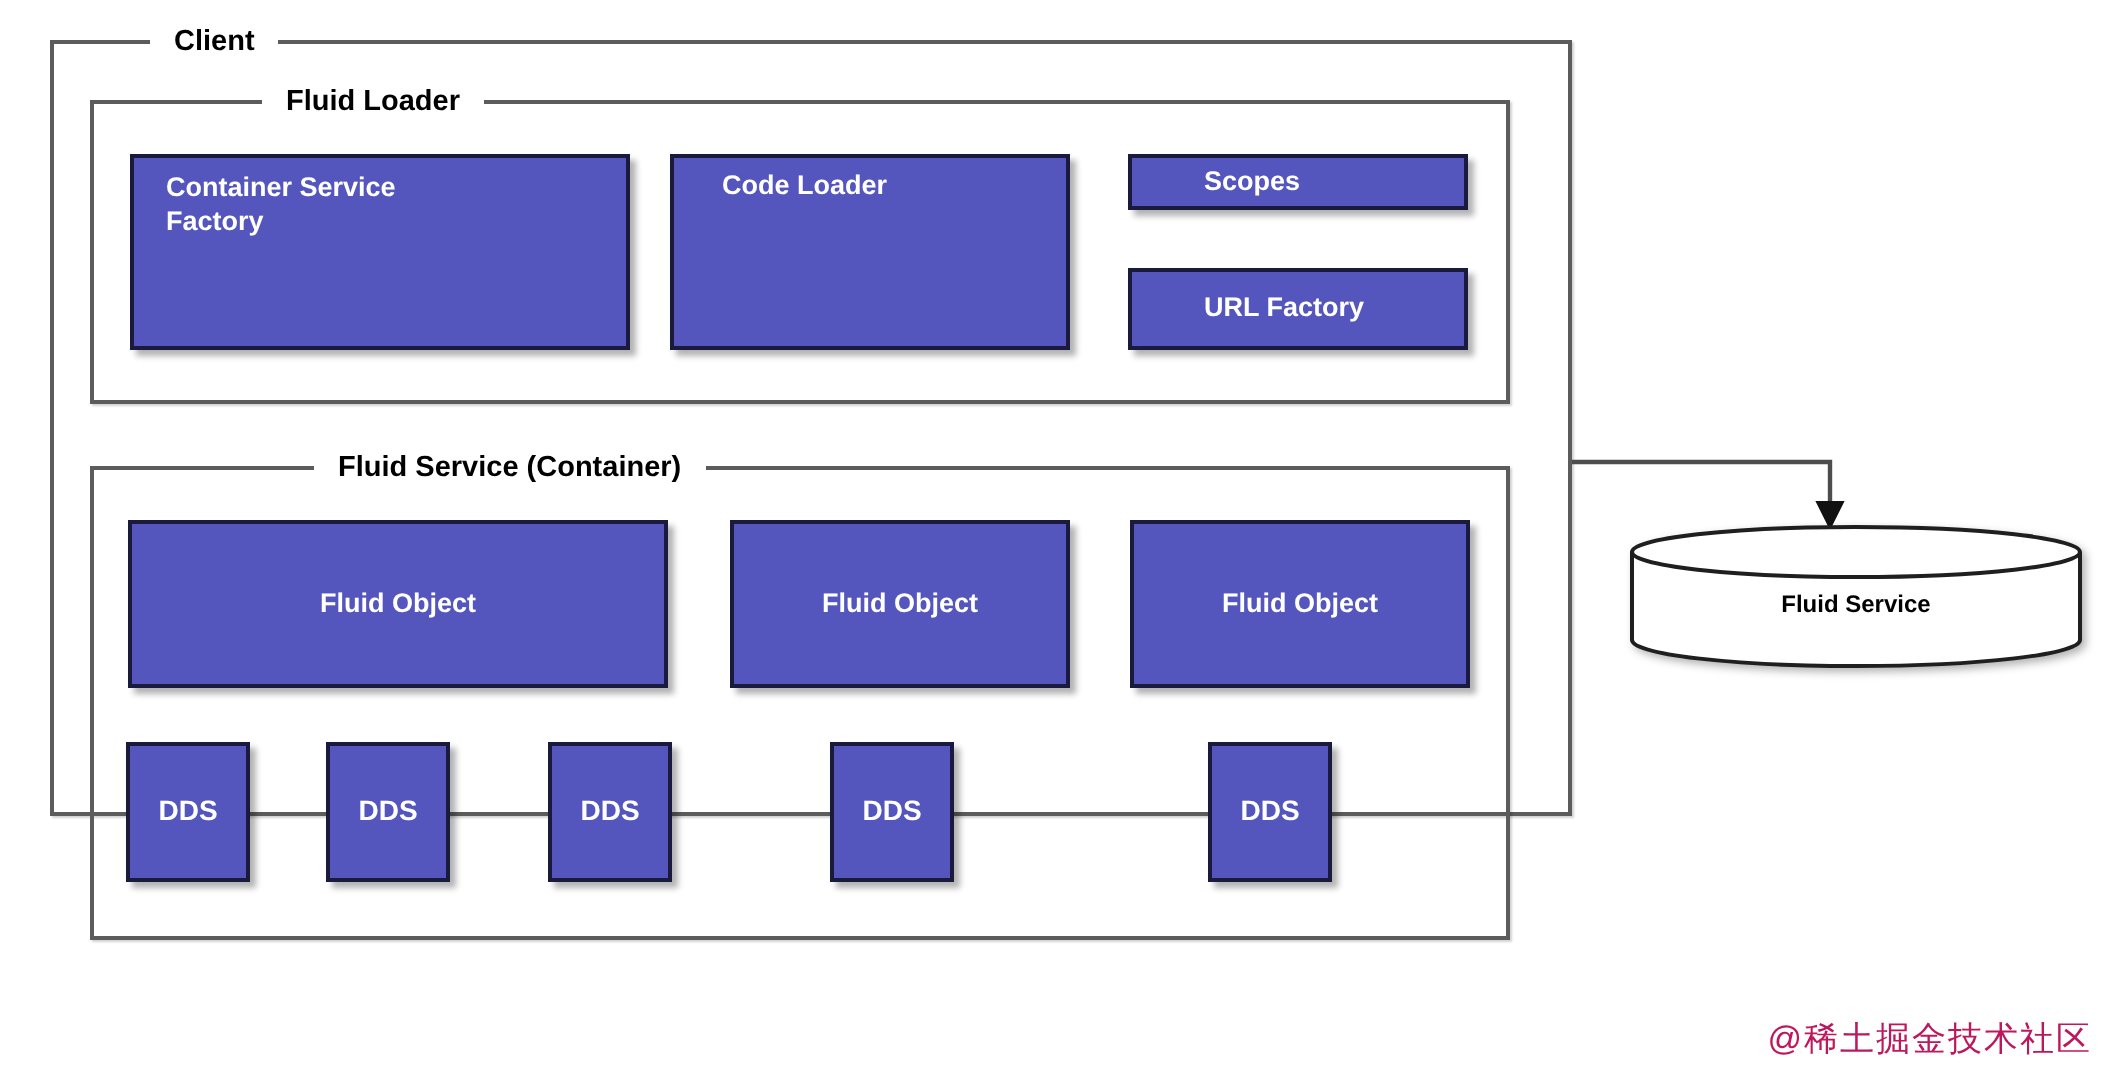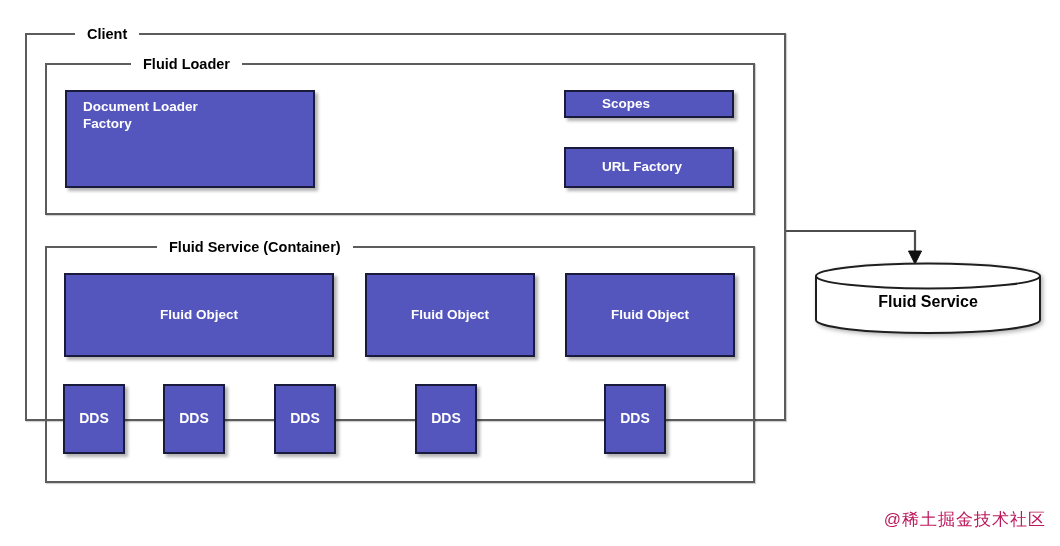--- a/index.html
+++ b/index.html
@@ -47,45 +47,48 @@
   .pbox.top-pad    { padding: 6px 10px 0 24px; }
   .pbox.v-center   { display: flex; align-items: center; padding-left: 36px; }
   .pbox.center     { display: flex; align-items: center; justify-content: center; text-align: center; }
   .pbox.dds        { font-size: 14px; }
   
   .overlay { position: absolute; }
   .cyl-label {
     position: absolute;
     left: 812px; top: 280px; width: 232px; height: 44px;
     display: flex; align-items: center; justify-content: center;
-    font-size: 16px; font-weight: 700; color: #000000;
+    font-size: 12px; font-weight: 700; color: #000000;
   }
   .watermark {
     position: absolute;
     right: 14px; bottom: 15px;
     font-size: 17px;
     color: #be185d;
     letter-spacing: 1px;
   }
 </style>
 </head>
 <body>
 
 <div class="stage">
 
-  <div class="gbox" style="left:25px; top:33px; width:761px; height:388px;">
+  <div class="gbox" style="left:25px; top:20px; width:761px; height:388px;">
     <span class="glabel" style="left:48px;">Client</span>
 
     <div class="gbox" style="left:18px; top:28px; width:710px; height:152px;">
       <span class="glabel" style="left:84px;">Fluid Loader</span>
 
       <div class="pbox top-left" style="left:18px; top:25px; width:250px; height:98px;">
-        <span class="wrap-narrow">Document Loader Factory</span>
+        <span class="wrap-narrow">Container Service Factory</span>
       </div>
 
+      <div class="pbox top-pad" style="left:288px; top:25px; width:200px; height:98px;">
+        <span>Code Loader</span>
+      </div>
 
       <div class="pbox v-center" style="left:517px; top:25px; width:170px; height:28px;">
         <span>Scopes</span>
       </div>
 
       <div class="pbox v-center" style="left:517px; top:82px; width:170px; height:41px;">
         <span>URL Factory</span>
       </div>
     </div>
 

